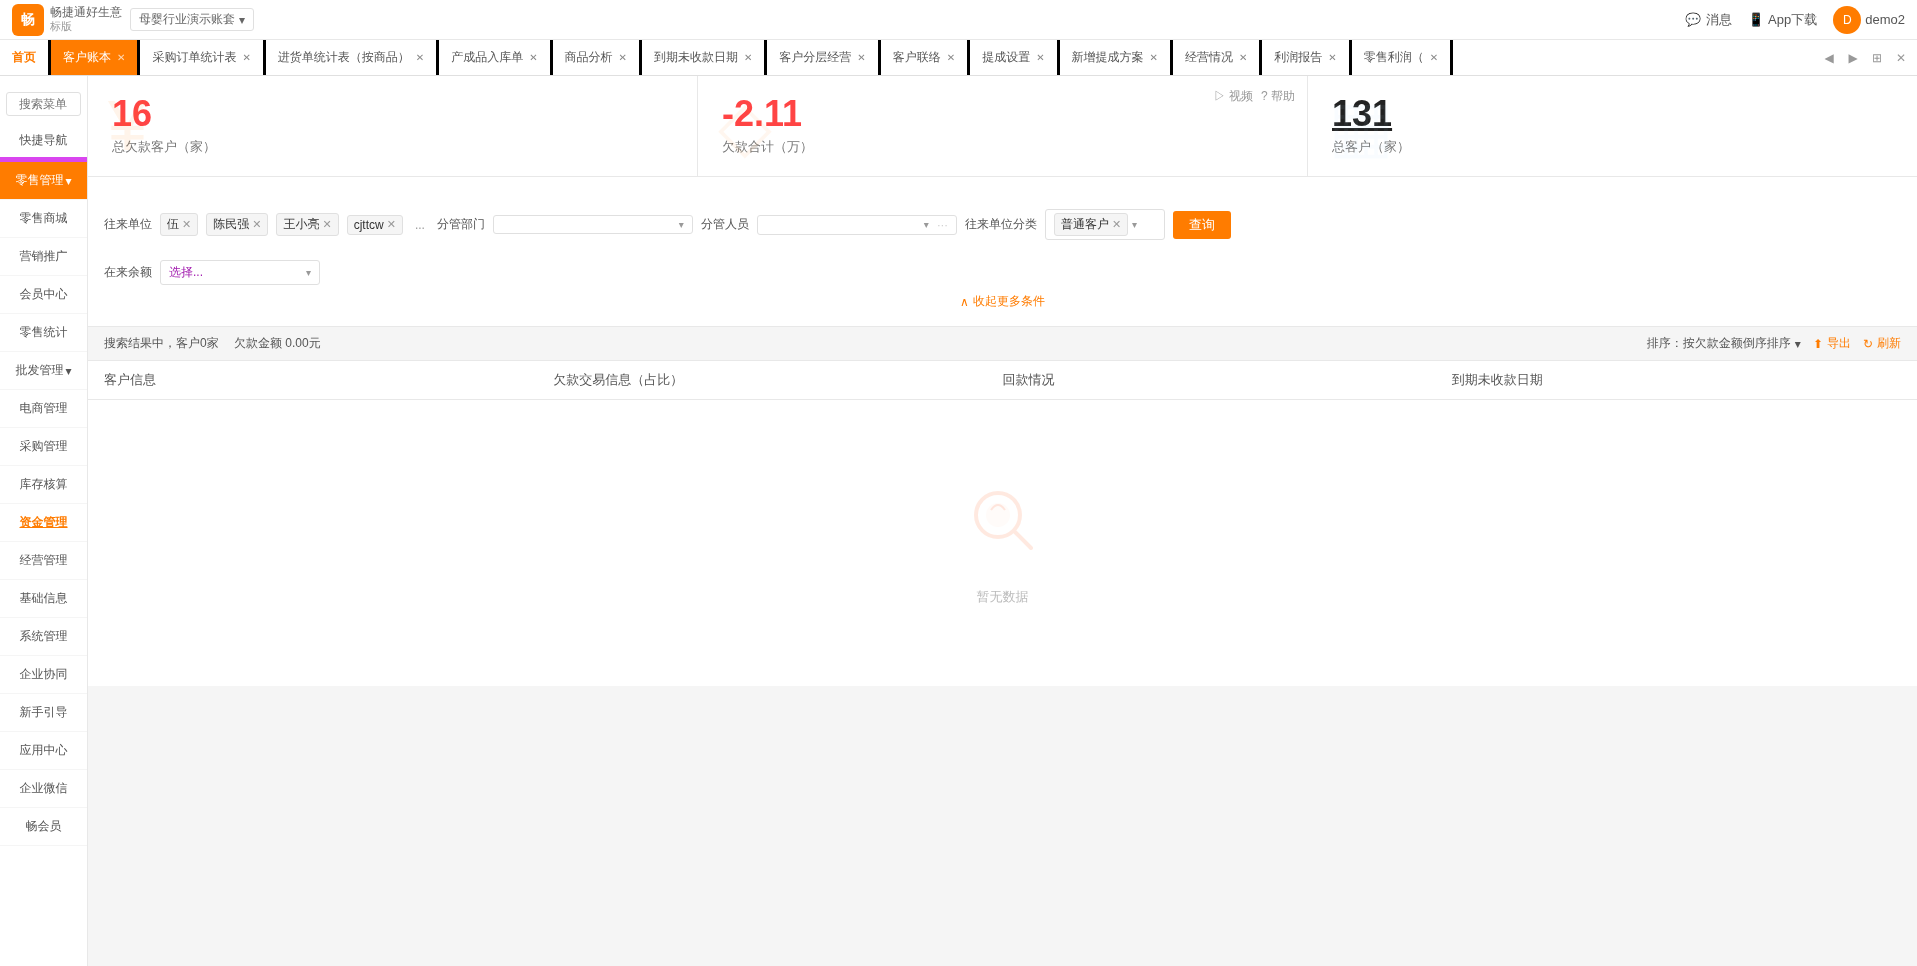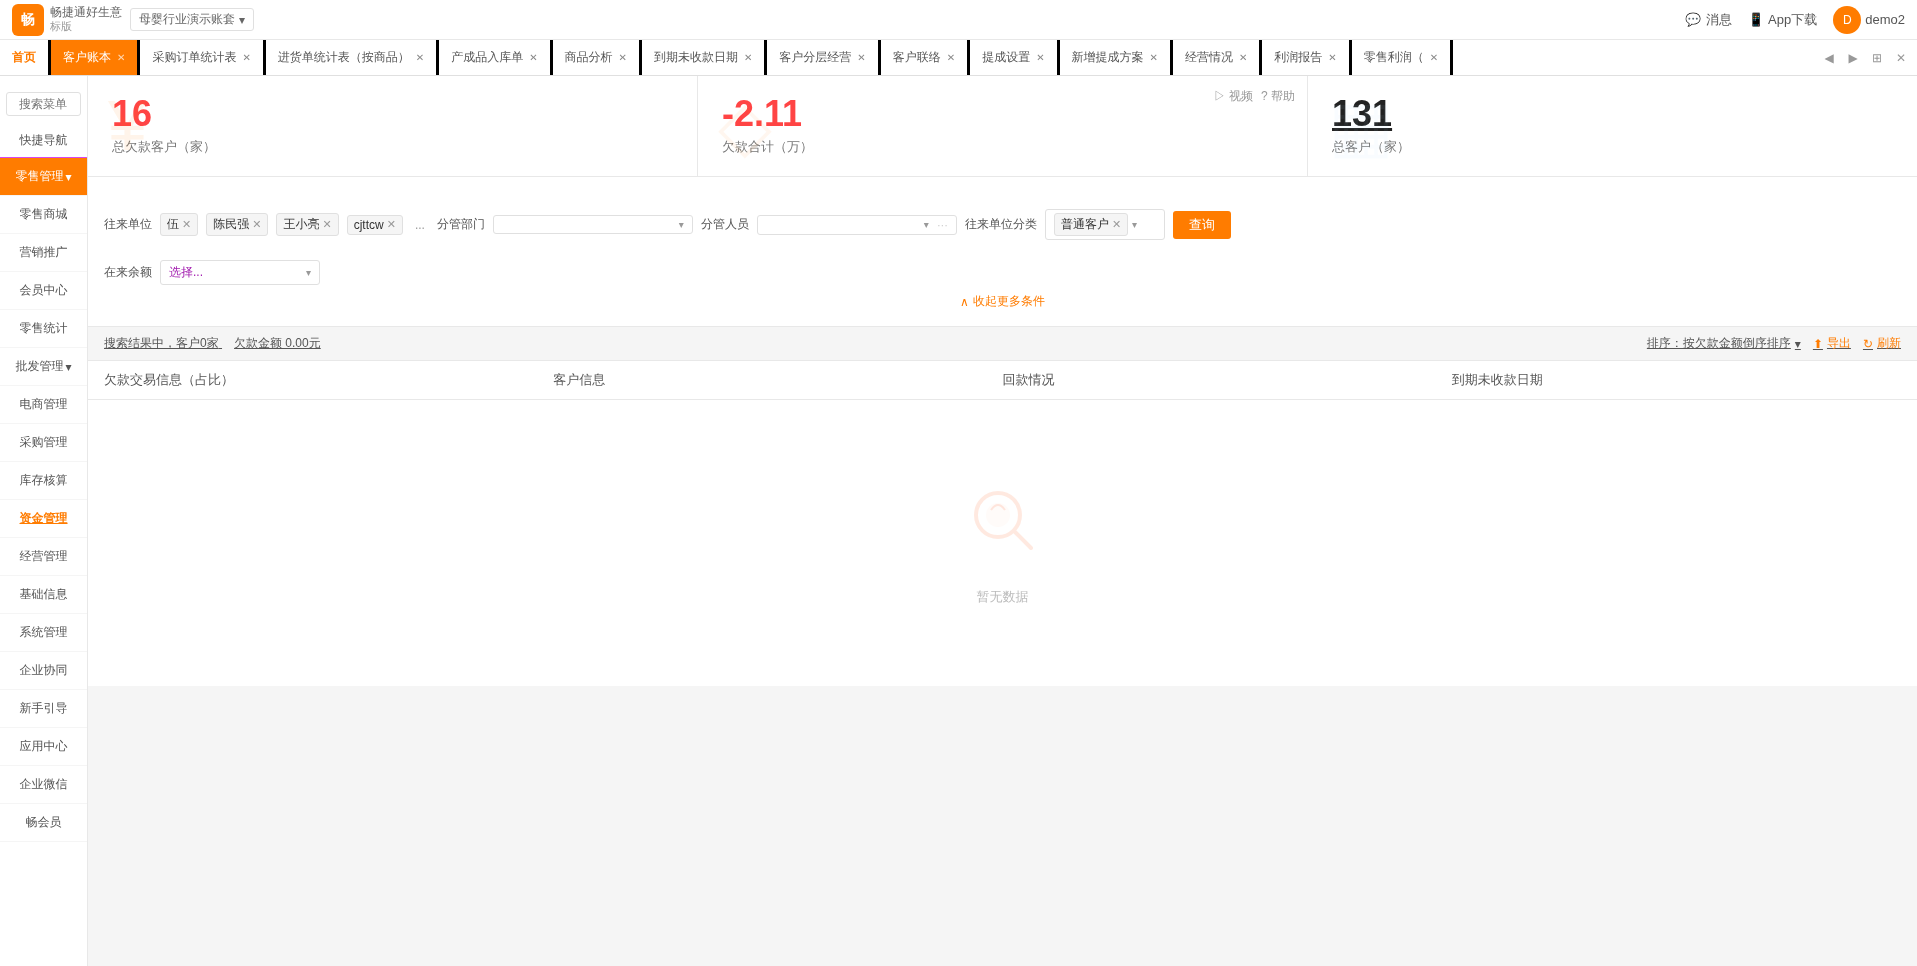--- a/index.html
+++ b/index.html
@@ -25,21 +25,21 @@
     .nav-tab-controls { display: flex; align-items: center; gap: 4px; padding: 0 6px; margin-left: auto; flex-shrink: 0; }
     .nav-ctrl-btn { width: 20px; height: 20px; display: flex; align-items: center; justify-content: center; cursor: pointer; color: #999; font-size: 12px; }
 
     
     .main-layout { display: flex; flex: 1; overflow: hidden; }
 
     
     .sidebar { width: 88px; background: #fff; border-right: 1px solid #e8e8e8; display: flex; flex-direction: column; flex-shrink: 0; overflow-y: auto; }
     .sidebar-search { padding: 8px 6px; }
     .sidebar-search input { width: 100%; border: 1px solid #e0e0e0; border-radius: 3px; padding: 4px 12px; font-size: 12px; color: #999; margin-top: 8px; }
-    .sidebar-nav-btn { padding: 8px 6px; text-align: center; font-size: 12px; color: #555; cursor: pointer; border-bottom: 1px solid #d946ef; }
+    .sidebar-nav-btn { padding: 8px 6px; text-align: center; font-size: 12px; color: #555; cursor: pointer; border-bottom: 5px solid #d946ef; }
     .sidebar-item { padding: 10px 6px; text-align: center; font-size: 12px; color: #555; cursor: pointer; border-bottom: 1px solid #f5f5f5; }
     .sidebar-item.active { background: #ff7c00; color: #fff; }
     .sidebar-item-with-arrow { display: flex; align-items: center; justify-content: center; gap: 2px; }
 
     
     .content { flex: 1; overflow-y: auto; background: #f5f5f5; }
 
     
     .stats-row { background: #fff; display: flex; border-bottom: 1px solid #e8e8e8; }
     .stat-card { flex: 1; padding: 20px 24px; border-right: 1px solid #e8e8e8; display: flex; flex-direction: column; gap: 6px; position: relative; min-height: 90px; }
@@ -56,21 +56,21 @@
     .filter-label { font-size: 12px; color: #555; white-space: nowrap; }
     .filter-tag { display: inline-flex; align-items: center; gap: 3px; background: #f5f5f5; border: 1px solid #e0e0e0; border-radius: 3px; padding: 2px 6px; font-size: 12px; color: #333; }
     .filter-tag .rm { cursor: pointer; color: #999; font-size: 11px; }
     .filter-more { font-size: 12px; color: #999; cursor: pointer; padding: 2px 4px; }
     .filter-select { display: inline-flex; align-items: center; gap: 4px; border: 1px solid #e0e0e0; border-radius: 3px; padding: 3px 8px; font-size: 12px; color: #555; cursor: pointer; min-width: 120px; }
     .filter-select-wide { min-width: 200px; }
     .filter-chevron { color: #999; font-size: 10px; }
     .collapse-btn { display: flex; align-items: center; gap: 4px; font-size: 12px; color: #ff7c00; cursor: pointer; margin: 4px auto; width: fit-content; }
 
     
-    .result-bar { background: #f5f5f5; padding: 8px 16px; display: flex; align-items: center; justify-content: space-between; font-size: 12px; color: #555; border-bottom: 1px solid #e8e8e8; text-decoration: underline; }
+    .result-bar { background: #f5f5f5; padding: 8px 16px; display: flex; align-items: center; justify-content: space-between; font-size: 12px; color: #555; border-bottom: 1px solid #e8e8e8; }
     .result-bar-right { display: flex; align-items: center; gap: 12px; }
     .result-sort { display: flex; align-items: center; gap: 4px; cursor: pointer; }
     .result-action { display: flex; align-items: center; gap: 4px; cursor: pointer; color: #ff7c00; }
 
     
     .data-table { background: #fff; width: 100%; }
     .table-header { display: flex; background: #fff; border-bottom: 1px solid #e8e8e8; padding: 10px 16px; font-size: 13px; color: #555; font-weight: normal; }
     .table-col { flex: 1; }
     .table-col-1 { flex: 2; }
     .empty-state { display: flex; flex-direction: column; align-items: center; justify-content: center; padding: 80px 0; color: #bbb; font-size: 13px; gap: 12px; }
@@ -326,22 +326,22 @@
         </div>
         <div class="result-action">
           <span>↻</span>
           <span>刷新</span>
         </div>
       </div>
     </div>
 
     <div class="data-table">
       <div class="table-header">
+        <div class="table-col table-col-1">客户信息</div>
         <div class="table-col table-col-1">欠款交易信息（占比）</div>
-        <div class="table-col table-col-1">客户信息</div>
         <div class="table-col table-col-1">回款情况</div>
         <div class="table-col table-col-1">到期未收款日期</div>
       </div>
 
       <div class="empty-state">
         <div style="font-size:72px;opacity:0.25;color:#ff9966;">
           <svg width="80" height="80" viewBox="0 0 80 80" xmlns="http://www.w3.org/2000/svg">
             <circle cx="35" cy="35" r="22" fill="none" stroke="#ffaa88" stroke-width="4"></circle>
             <line x1="52" y1="52" x2="68" y2="68" stroke="#ffaa88" stroke-width="4" stroke-linecap="round"></line>
             <circle cx="35" cy="35" r="12" fill="#ffddcc" opacity="0.5"></circle>

